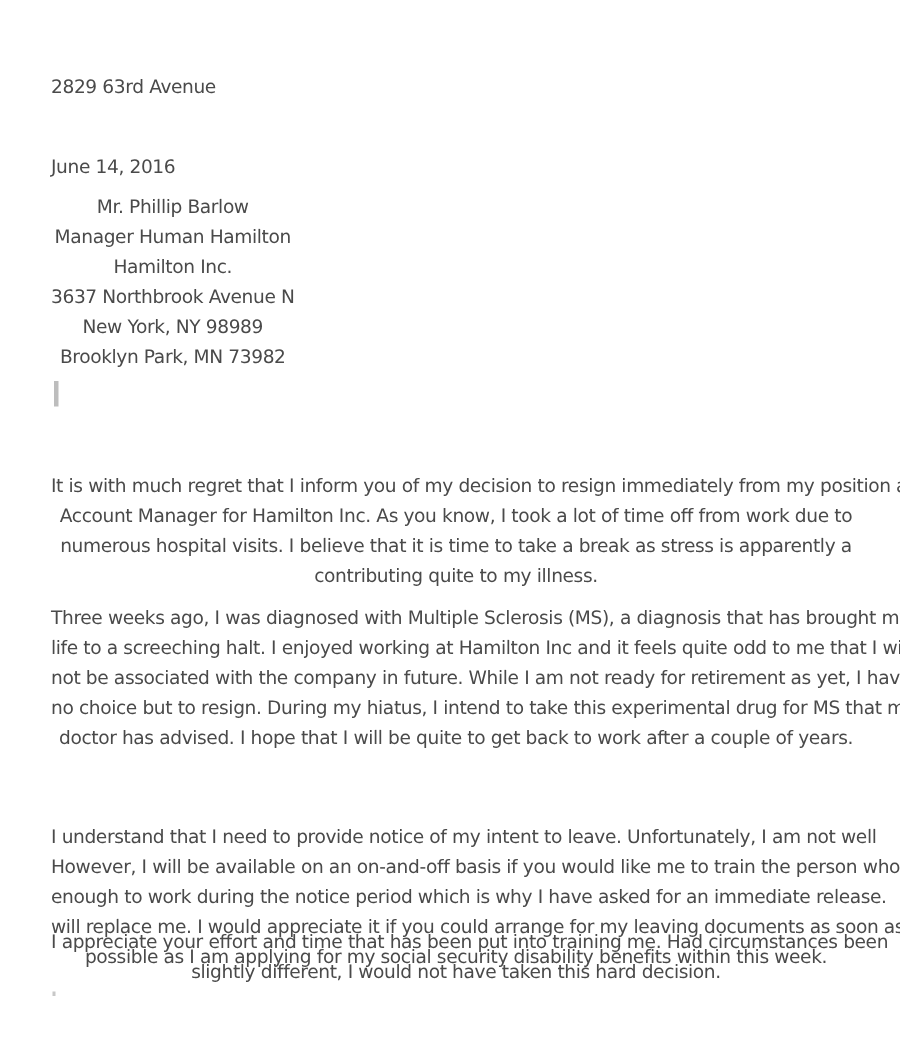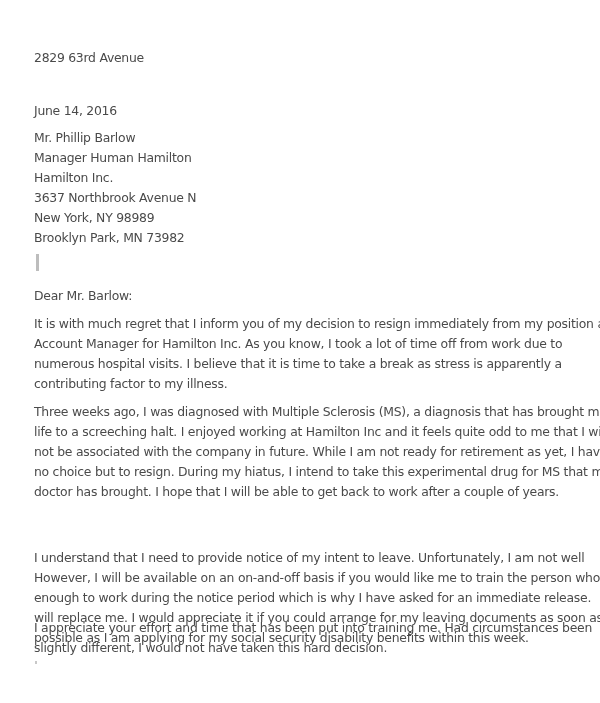--- a/index.html
+++ b/index.html
@@ -4,20 +4,21 @@
   <style>
     html, body { margin: 0; padding: 0; background: #ffffff; }
     body { width: 600px; height: 703px; overflow: hidden; position: relative; }
     .page {
       position: absolute; left: 0; top: 0; width: 600px; height: 703px;
       background: #ffffff;
       font-family: "DejaVu Sans", sans-serif;
       font-size: 12.4px;
       color: #4a4a4a;
       letter-spacing: -0.25px;
+      text-align: center;
     }
     .block { position: absolute; left: 34px; line-height: 20px; }
     .line { display: block; white-space: nowrap; }
     .para { position: absolute; left: 34px; width: 540px; line-height: 20px; }
     .cursor {
       position: absolute; left: 36px; width: 3px; background: #bdbdbd;
     }
     .dot { position: absolute; left: 35px; top: 661px; width: 2px; height: 3px; background: #c8c8c8; }
   </style>
 </head>
@@ -37,37 +38,34 @@
     <span class="line">Mr. Phillip Barlow</span>
     <span class="line">Manager Human Hamilton</span>
     <span class="line">Hamilton Inc.</span>
     <span class="line">3637 Northbrook Avenue N</span>
     <span class="line">New York, NY 98989</span>
     <span class="line">Brooklyn Park, MN 73982</span>
   </div>
 
   <div class="cursor" style="top:254px; height:17px;"></div>
 
-  <div class="block" style="top:286px;">
-    <span class="line">Dear Mr. Barlow:</span>
-  </div>
 
   <div class="para" style="top:314px;">
     <span class="line">It is with much regret that I inform you of my decision to resign immediately from my position as</span>
     <span class="line">Account Manager for Hamilton Inc. As you know, I took a lot of time off from work due to</span>
     <span class="line">numerous hospital visits. I believe that it is time to take a break as stress is apparently a</span>
-    <span class="line">contributing factor to my illness.</span>
+    <span class="line">contributing quite to my illness.</span>
   </div>
 
   <div class="para" style="top:402px;">
     <span class="line">Three weeks ago, I was diagnosed with Multiple Sclerosis (MS), a diagnosis that has brought my</span>
     <span class="line">life to a screeching halt. I enjoyed working at Hamilton Inc and it feels quite odd to me that I will</span>
     <span class="line">not be associated with the company in future. While I am not ready for retirement as yet, I have</span>
     <span class="line">no choice but to resign. During my hiatus, I intend to take this experimental drug for MS that my</span>
-    <span class="line">doctor has brought. I hope that I will be able to get back to work after a couple of years.</span>
+    <span class="line">doctor has advised. I hope that I will be quite to get back to work after a couple of years.</span>
   </div>
 
   <div class="para" style="top:510px;margin-top:38px;">
     <span class="line">I understand that I need to provide notice of my intent to leave. Unfortunately, I am not well</span>
     <span class="line">However, I will be available on an on-and-off basis if you would like me to train the person who</span>
     <span class="line">enough to work during the notice period which is why I have asked for an immediate release.</span>
     <span class="line">will replace me. I would appreciate it if you could arrange for my leaving documents as soon as</span>
     <span class="line">possible as I am applying for my social security disability benefits within this week.</span>
   </div>
 

